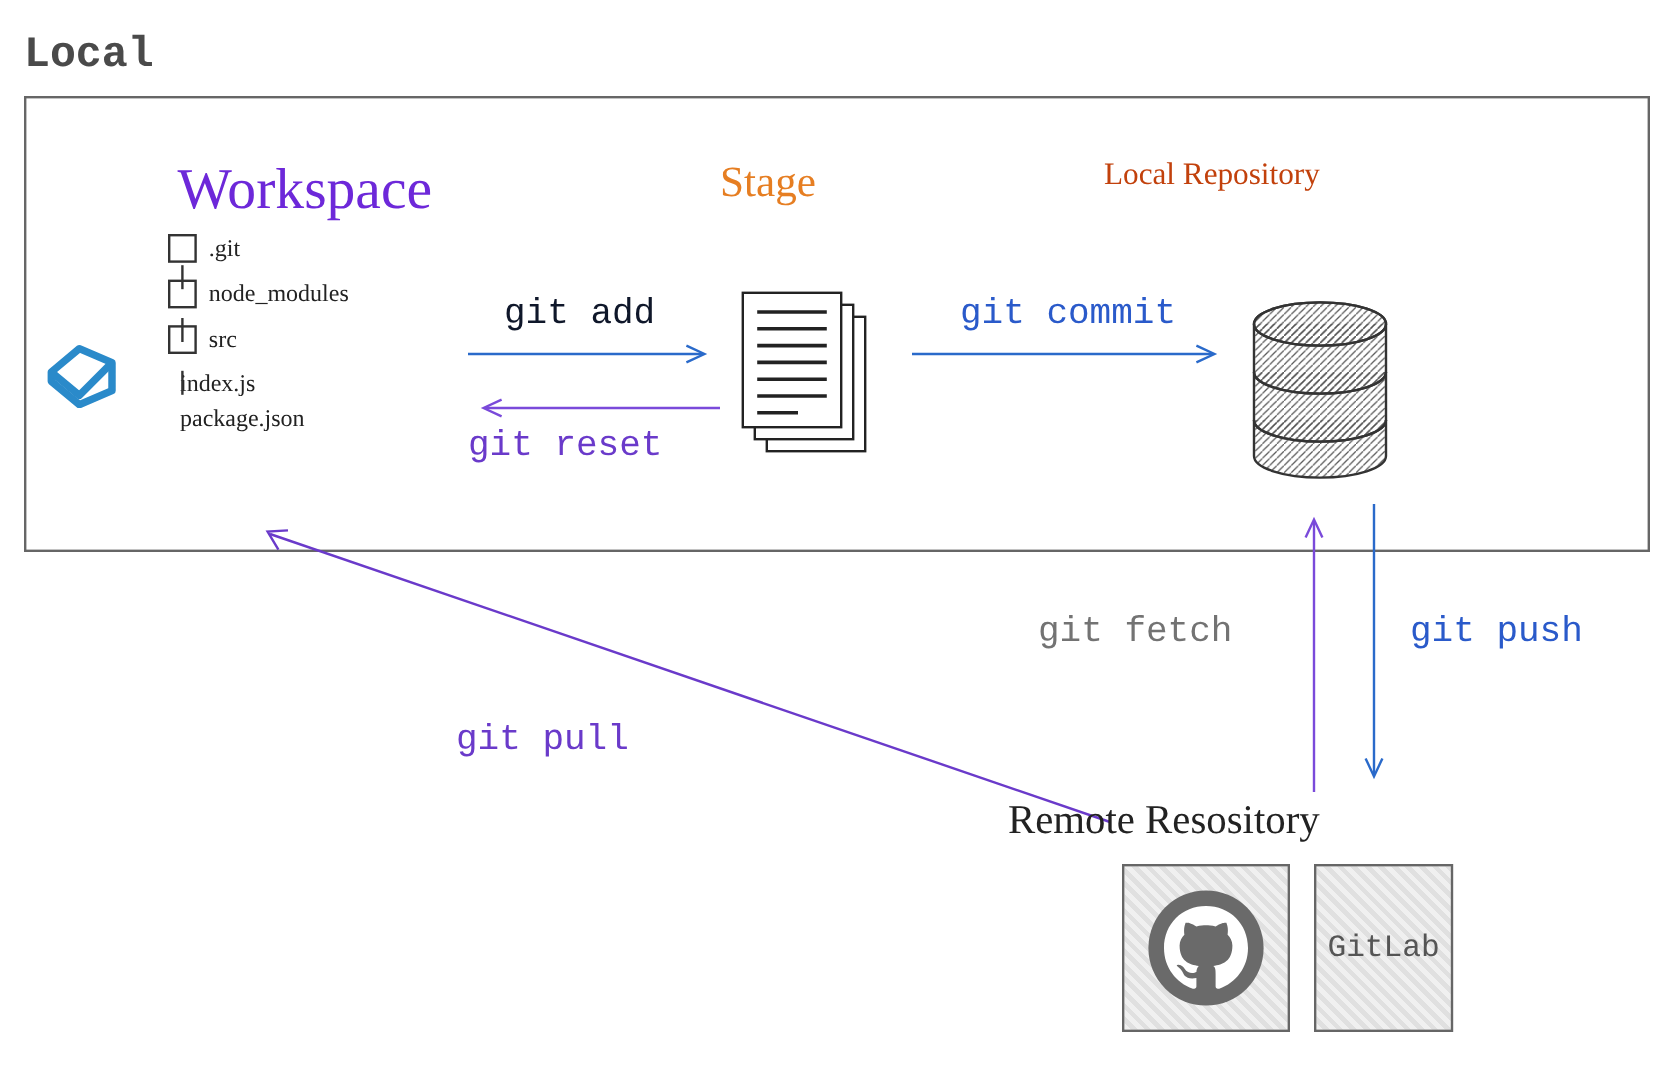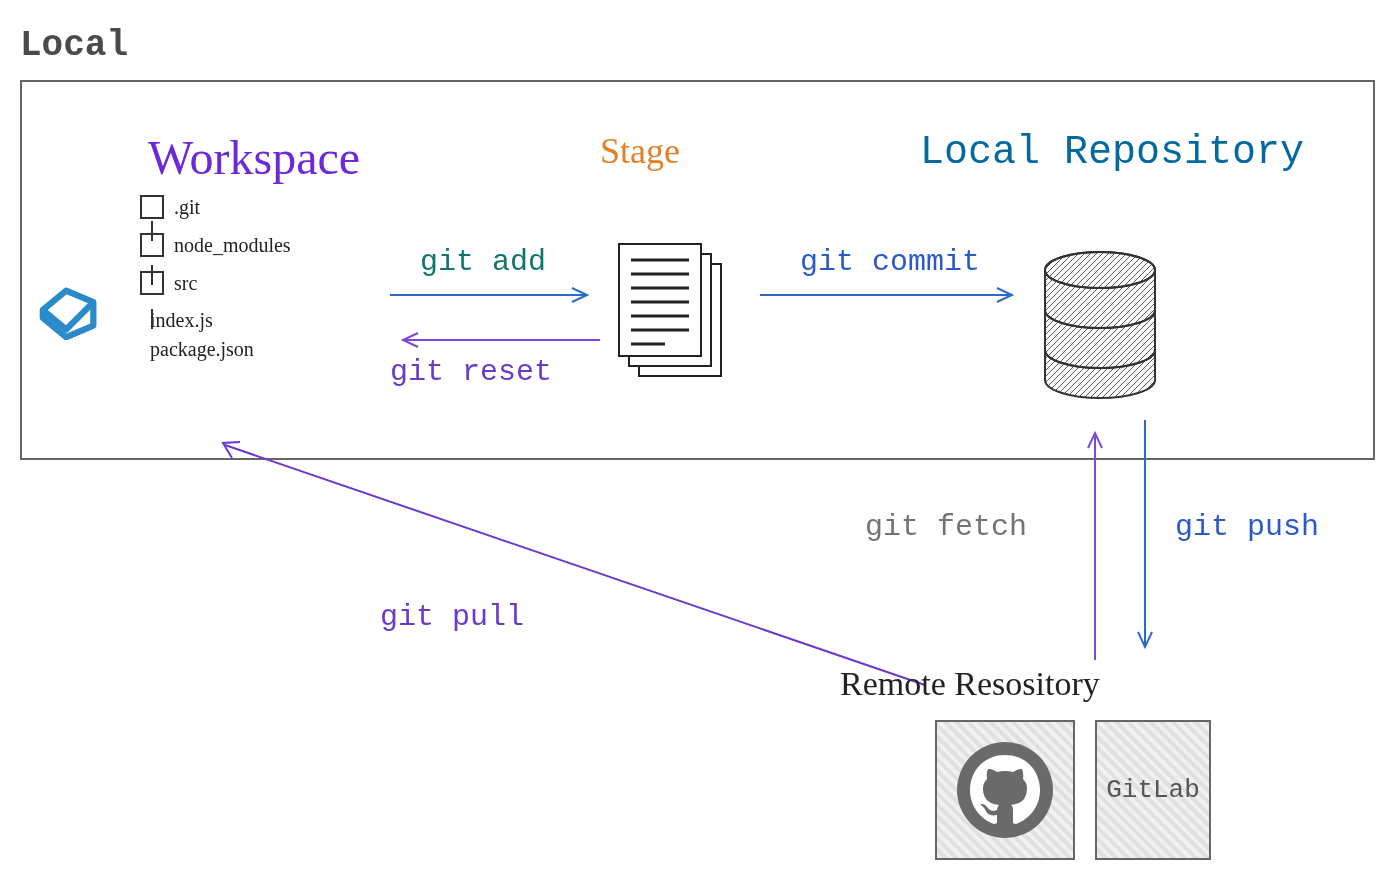--- a/index.html
+++ b/index.html
@@ -47,23 +47,23 @@
       top: 130px;
       left: 600px;
       font-size: 36px;
       color: #e67e22;
       font-family: Liberation Serif, serif;
     }
     .local-repo-title {
       position: absolute;
       top: 130px;
       left: 920px;
-      font-size: 40px;
-      color: #0369a1;
-      font-family: Liberation Mono, monospace;
+      font-size: 26px;
+      color: #c2410c;
+      font-family: Liberation Serif, serif;
     }
     .vscode-icon {
       position: absolute;
       top: 280px;
       left: 35px;
     }
     .file-tree {
       position: absolute;
       top: 195px;
       left: 140px;
@@ -94,21 +94,21 @@
       left: 1040px;
     }
     .cmd-label {
       position: absolute;
       font-family: 'Courier New', monospace;
       font-size: 30px;
     }
     .cmd-add {
       top: 245px;
       left: 420px;
-      color: #0f766e;
+      color: #0f172a;
     }
     .cmd-commit {
       top: 245px;
       left: 800px;
       color: #2a5aca;
     }
     .cmd-reset {
       top: 355px;
       left: 390px;
       color: #6a3aca;

